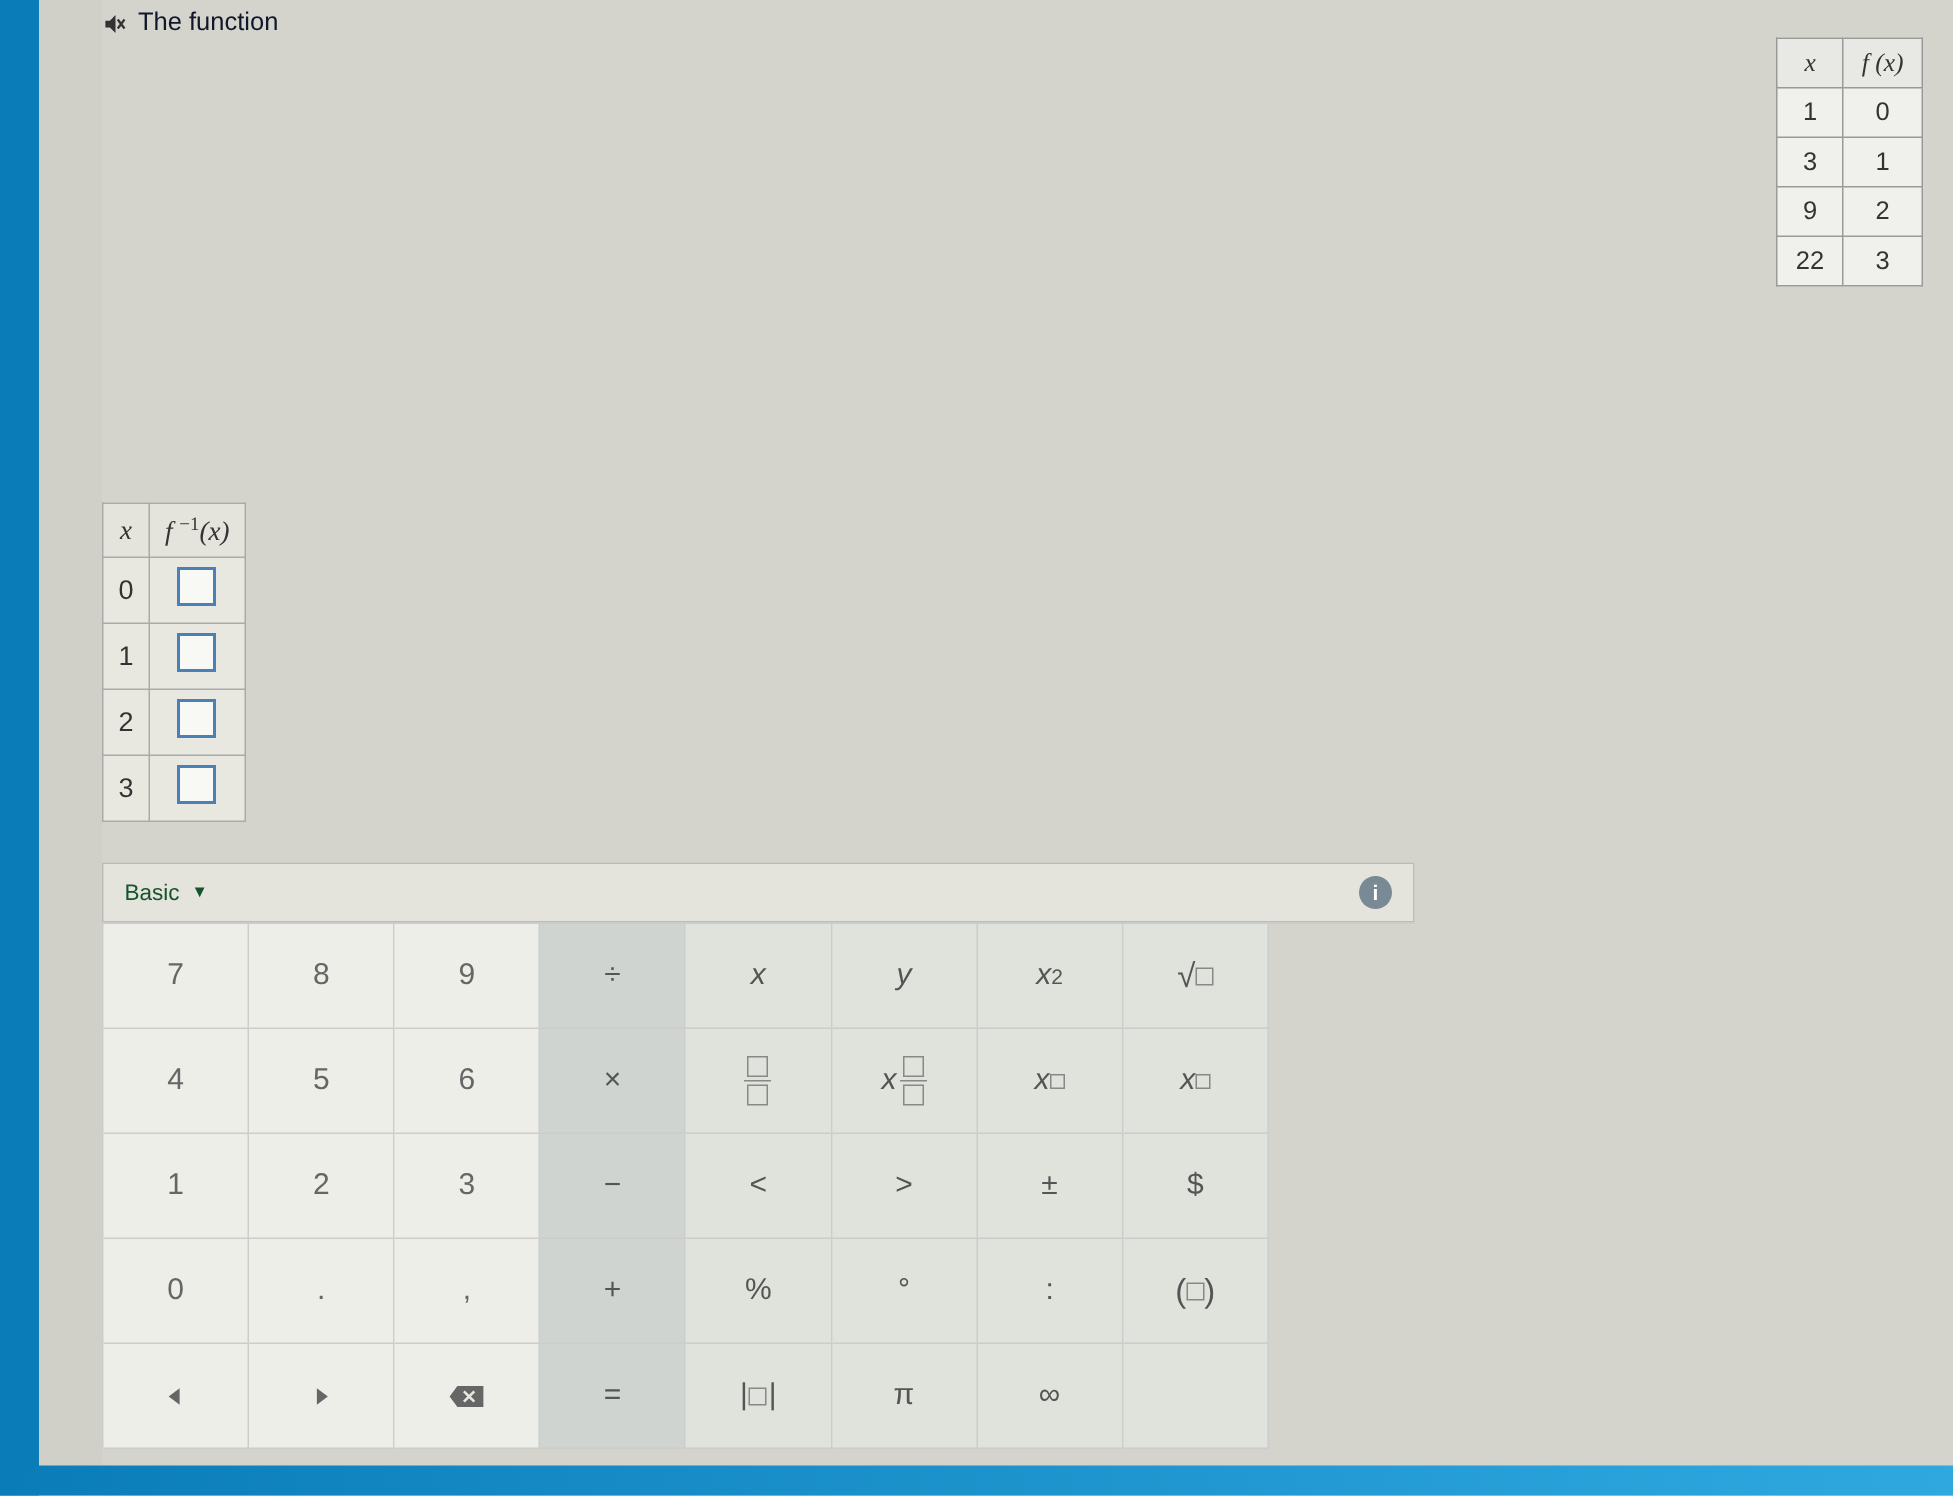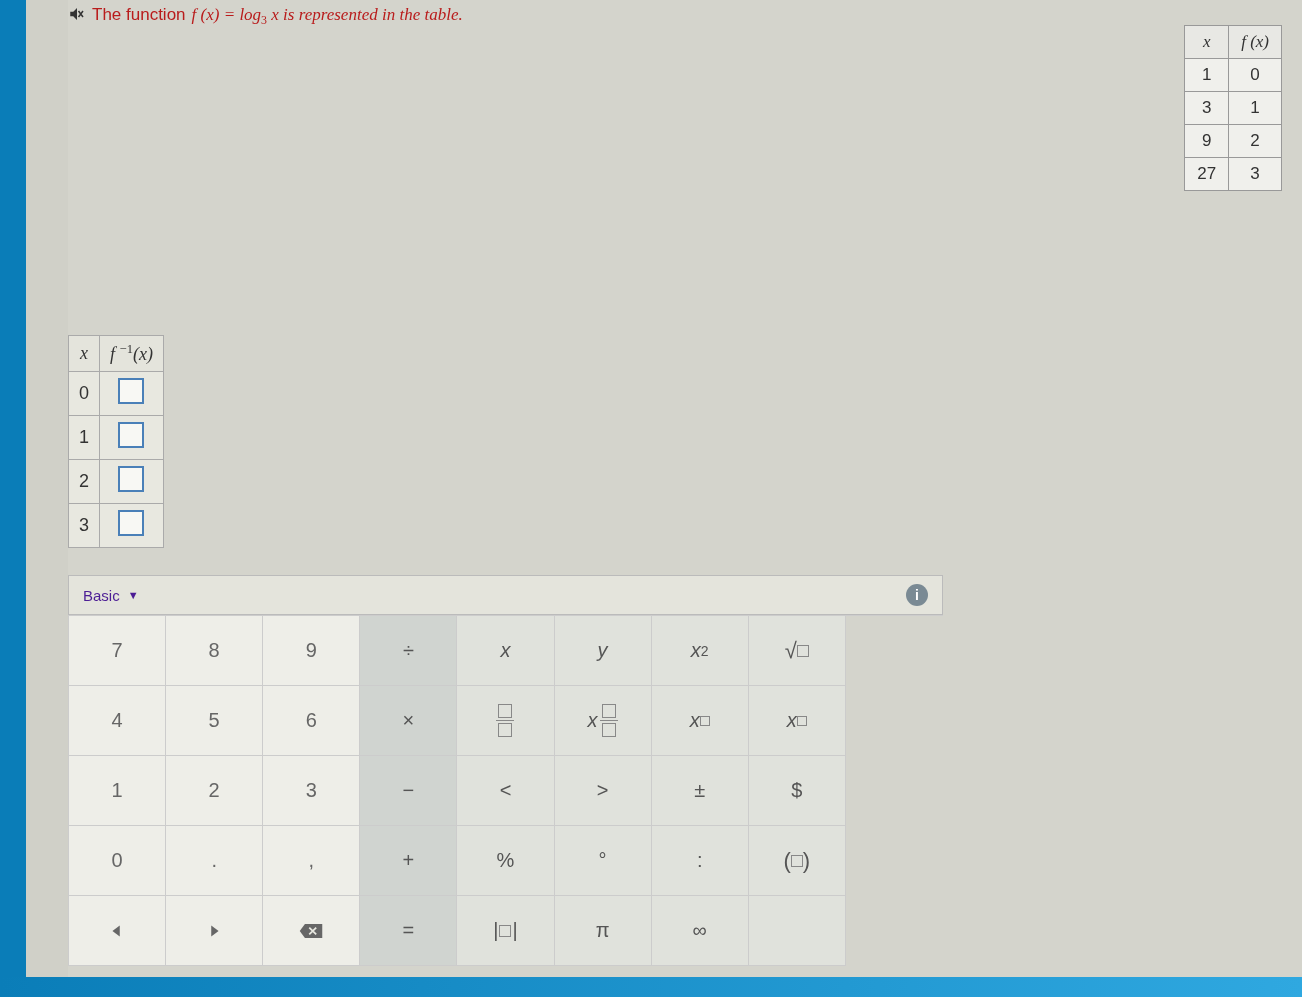--- a/index.html
+++ b/index.html
@@ -18,23 +18,23 @@
     right: 0;
     bottom: 0;
     background: #d4d4cc;
     padding: 0;
   }
   .question-text {
     position: absolute;
     left: 0;
     top: 5px;
     font-size: 17px;
-    color: #b91c1c;
-    display: flex;
-    align-items: flex-start;
+    color: #0f172a;
+    display: flex;
+    align-items: flex-end;
     gap: 6px;
   }
   .speaker-icon {
     display: inline-flex;
     align-items: center;
   }
   .math-expr { font-family: 'Times New Roman', serif; font-style: italic; }
   .math-expr .no-italic { font-style: normal; }
   .second-prompt {
     position: absolute;
@@ -110,21 +110,21 @@
     justify-content: space-between;
     padding: 8px 14px;
     border: 1px solid #bbb;
     background: #e4e4dc;
     width: 875px;
   }
   .keypad-mode {
     display: flex;
     align-items: center;
     gap: 8px;
-    color: #4c1d95;
+    color: #14532d;
     font-size: 15px;
     justify-content: flex-end;
   }
   .keypad-mode .caret { font-size: 11px; }
   .info-badge {
     width: 22px;
     height: 22px;
     border-radius: 50%;
     background: #7a8a94;
     color: #fff;
@@ -190,23 +190,20 @@
 <div class="content-area">
 
   <div class="question-text">
     <span class="speaker-icon">
       <svg viewBox="0 0 24 24" width="18" height="18" fill="#333">
           <path d="M3 9v6h4l5 5V4L7 9H3z"></path>
           <path d="M14 8l6 8M20 8l-6 8" stroke="#333" stroke-width="2"></path>
         </svg>
     </span>
     <span>The function</span>
-    <span class="math-expr">
-      <span>f (x) = log</span><span class="sub no-italic">3</span><span> x is represented in the table.</span>
-    </span>
   </div>
 
   <table class="ref-table">
     <tbody>
         <tr>
       <th>x</th>
       <th>f (x)</th>
     </tr>
     <tr>
           <td>1</td>
@@ -214,21 +211,21 @@
         </tr>
     <tr>
           <td>3</td>
           <td>1</td>
         </tr>
     <tr>
           <td>9</td>
           <td>2</td>
         </tr>
     <tr>
-          <td>27</td>
+          <td>22</td>
           <td>3</td>
         </tr>
   </tbody>
     </table>
 
 
   <table class="answer-table">
     <tbody>
         <tr>
       <th>x</th>

